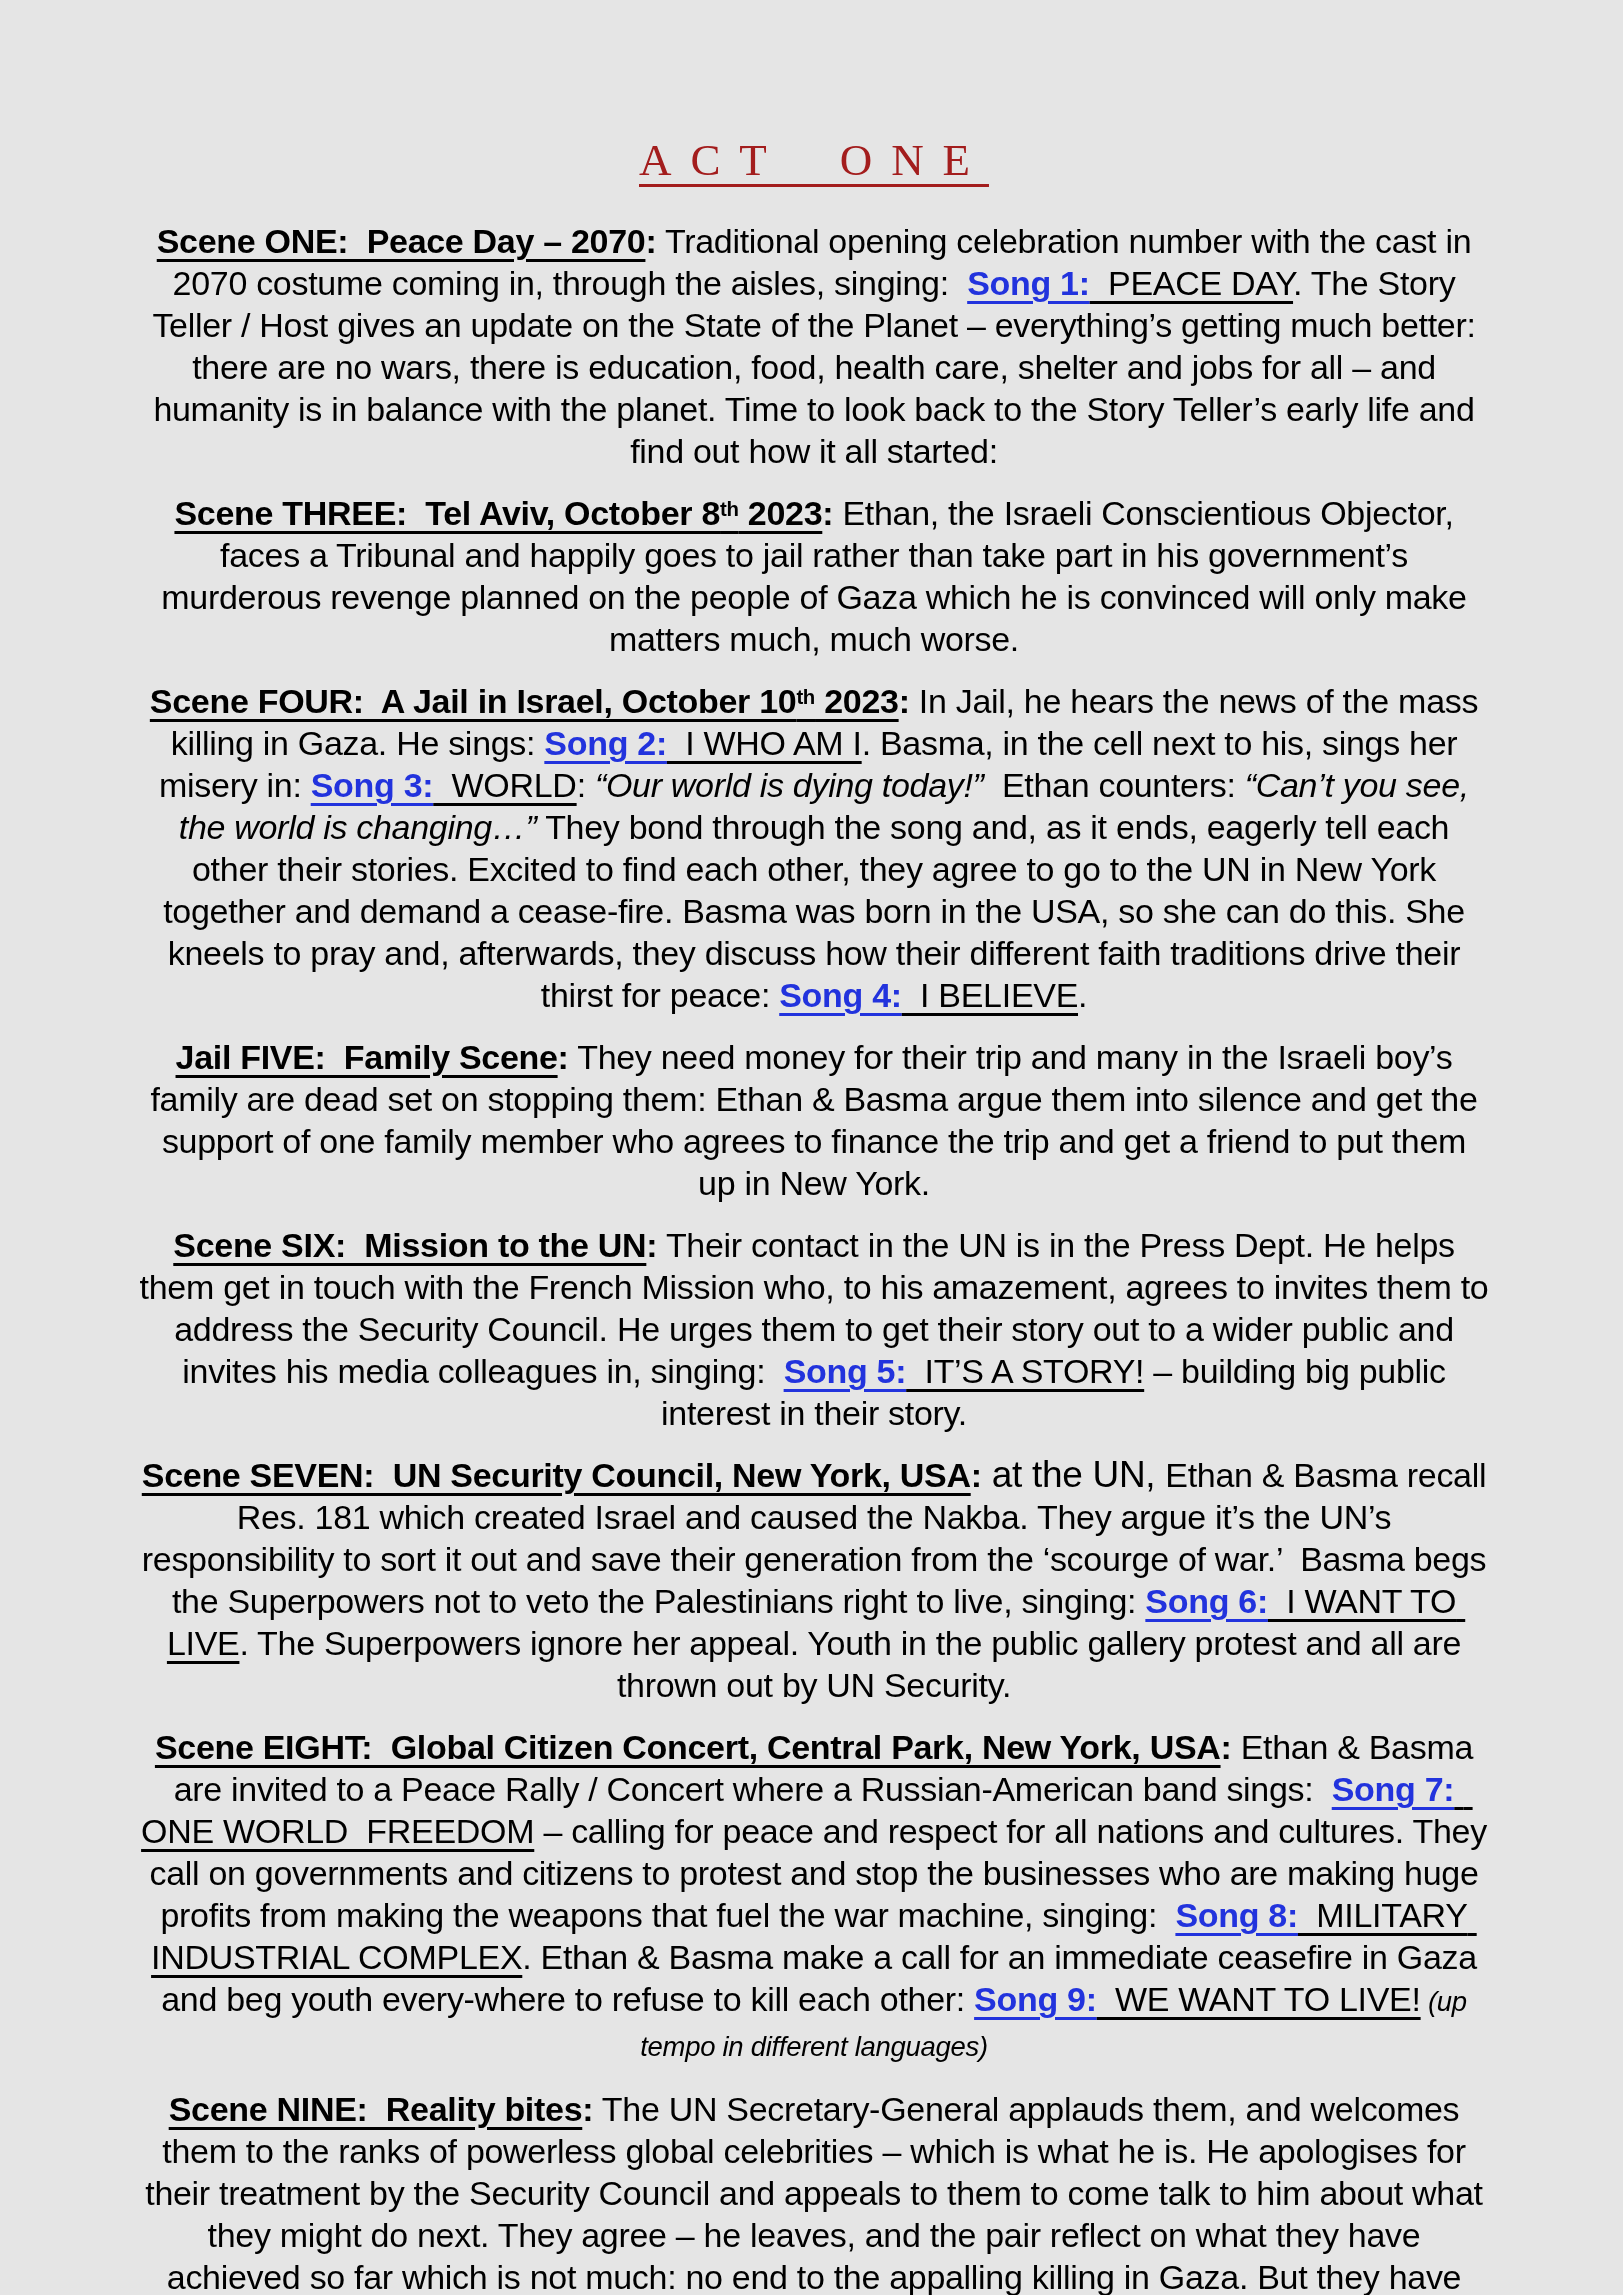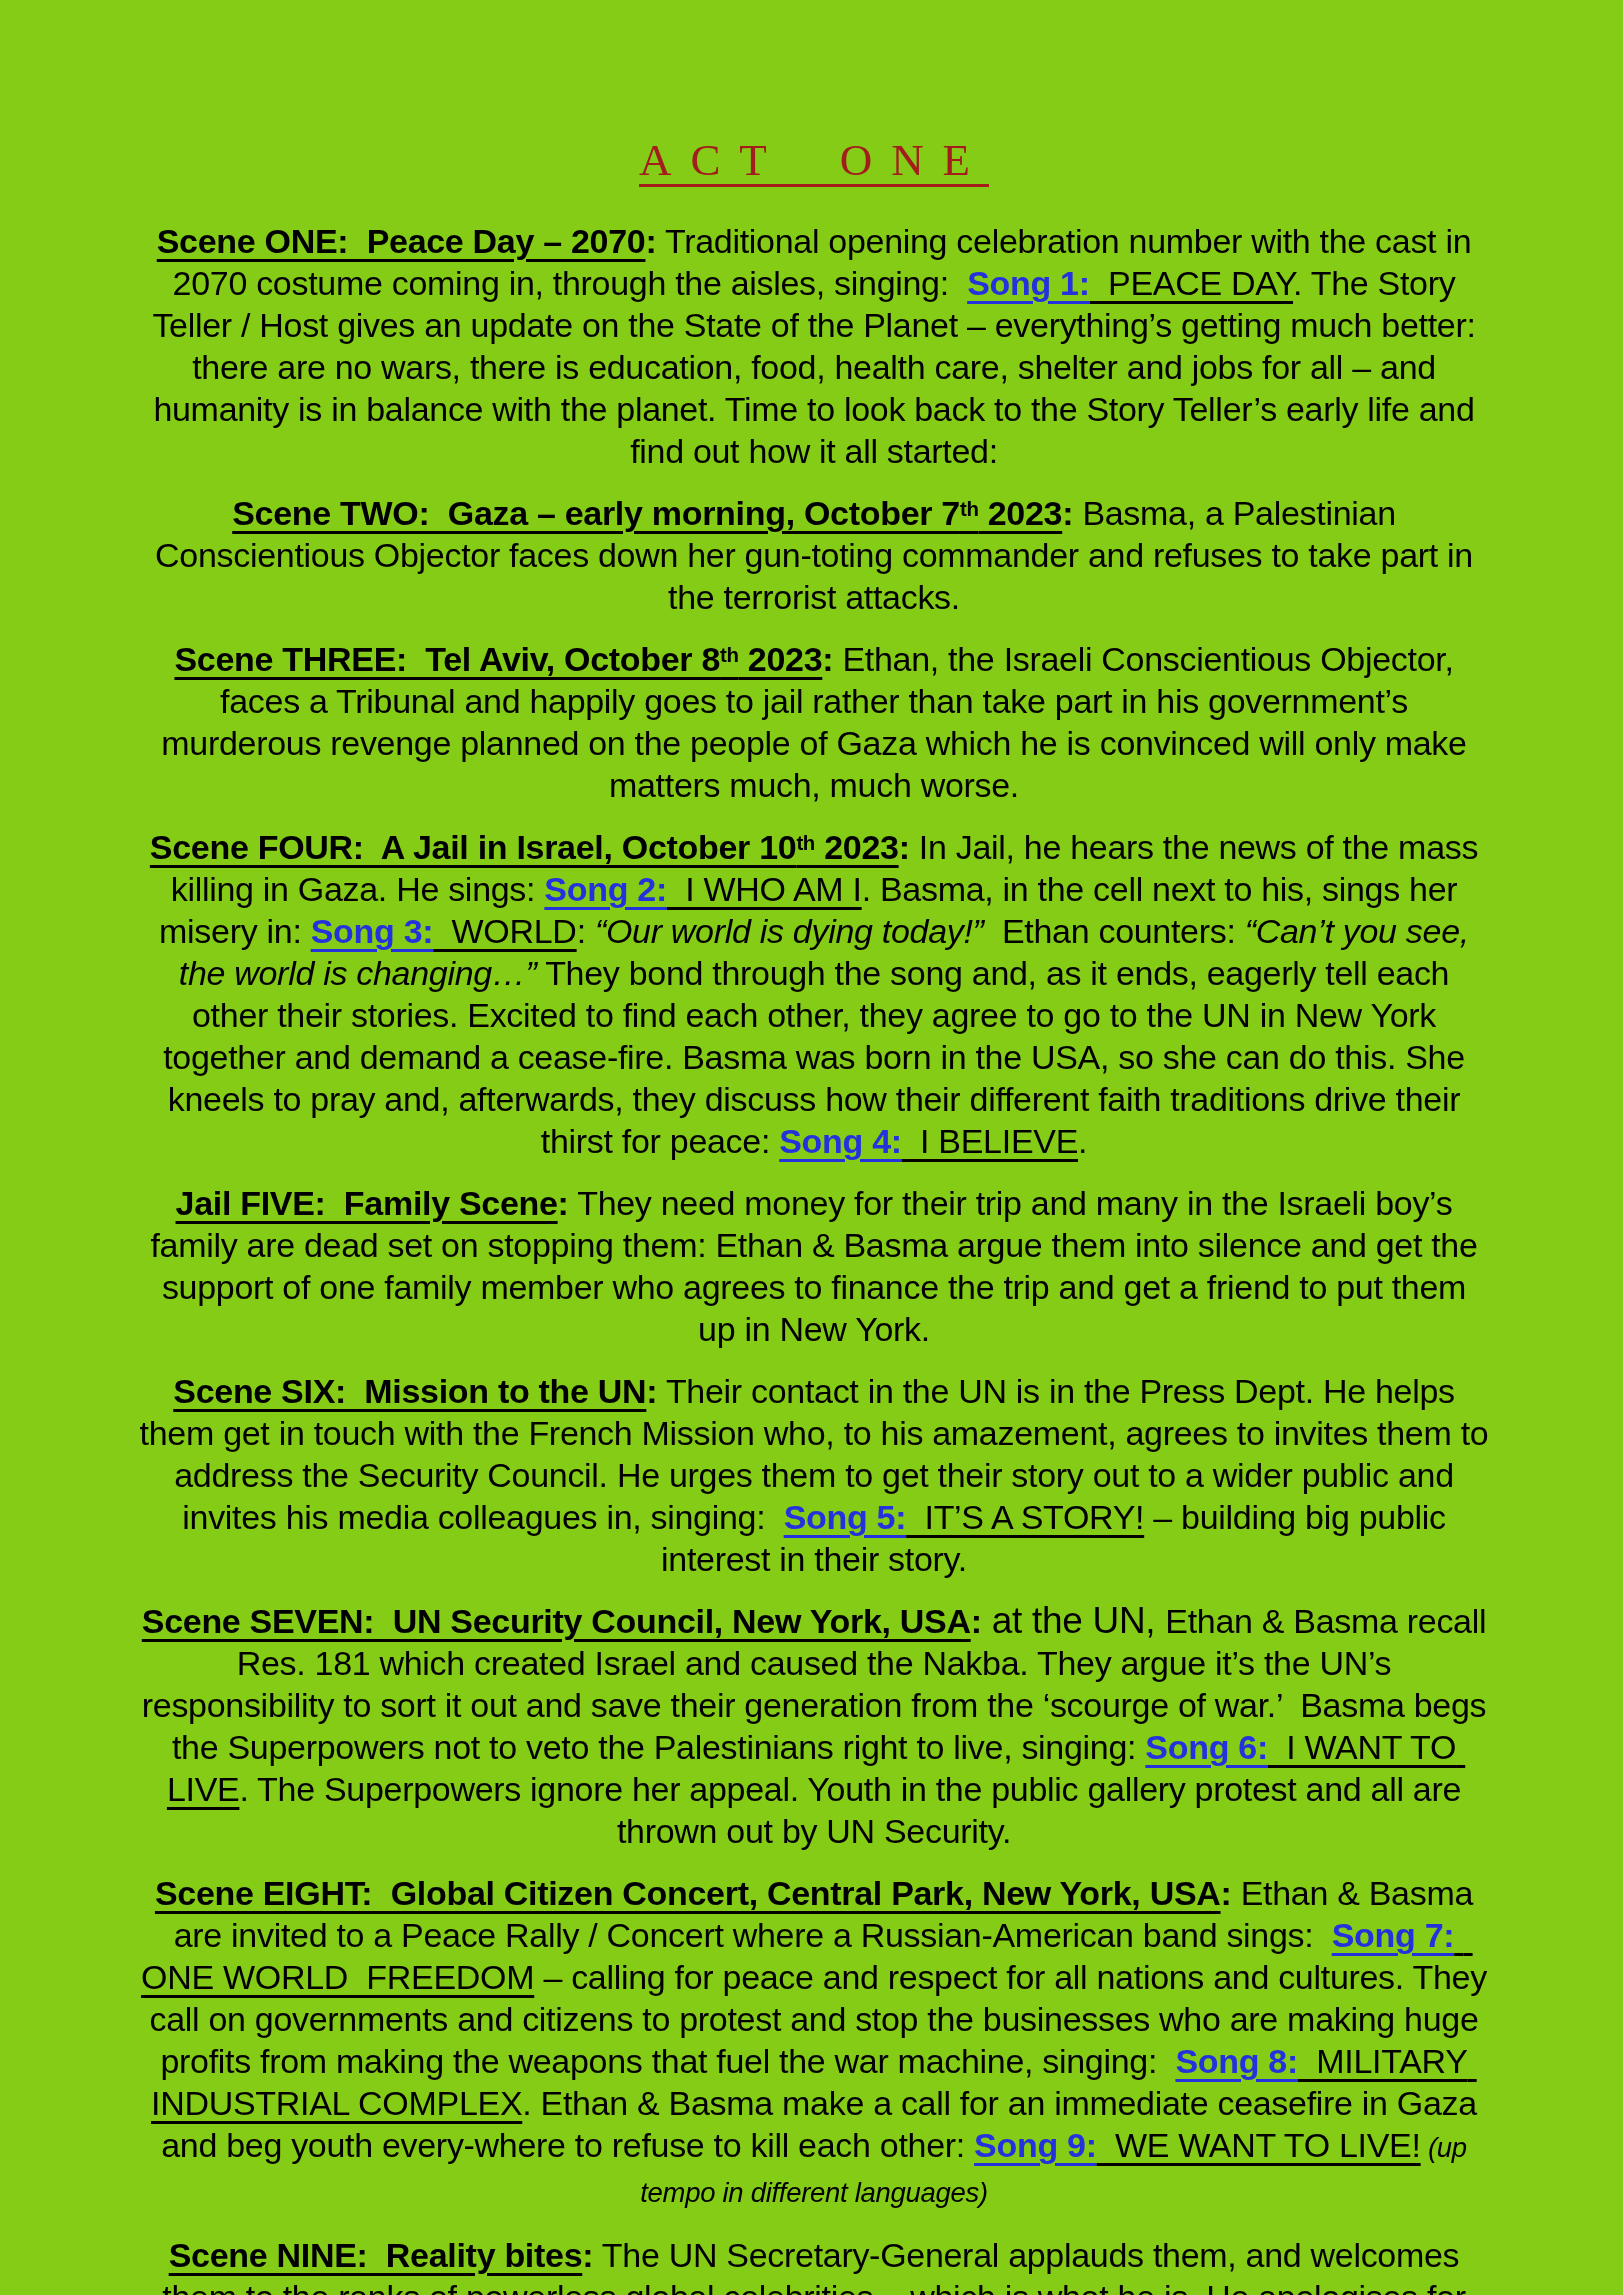--- a/index.html
+++ b/index.html
@@ -1,20 +1,20 @@
 <!DOCTYPE html>
 <html style="--title-red: #A31D1D; --song-blue: #2233DD;font-size:10.5px"><head>
 <meta charset="utf-8">
 <style>
   html, body { margin: 0; padding: 0; background: #ffffff; }
   .page {
     position: relative;
     width: 1623px;
     height: 2295px;
-    background: #84cc16;
+    background: #e5e5e5;
     box-sizing: border-box;
     padding: 134px 134px 0 139px;
     overflow: hidden;
     font-family: "Liberation Sans", sans-serif;
     color: #000000;
   }
   .doc-title {
     font-family: "Liberation Serif", serif;
     font-weight: 400;
     font-size: 45px;
@@ -58,21 +58,20 @@
     vertical-align: baseline;
   }
 </style>
 </head>
 <body>
 
 <div class="page">
   <h1 class="doc-title">ACT ONE</h1>
   <div id="doc-body">
       <p class="para"><span class="r-h">Scene ONE:  Peace Day – 2070</span><span class="r-hb">:</span><span class="r-n"> Traditional opening celebration number with the cast in 2070 costume coming in, through the aisles, singing:  </span><span class="r-song">Song 1:</span><span class="r-st">  PEACE DAY</span><span class="r-n">. The Story Teller / Host gives an update on the State of the Planet – everything’s getting much better: there are no wars, there is education, food, health care, shelter and jobs for all – and humanity is in balance with the planet. Time to look back to the Story Teller’s early life and find out how it all started:</span></p>
-      <p class="para"><span class="r-h">Scene TWO:  Gaza – early morning, October 7<sup class="sup-ord">th</sup> 2023</span><span class="r-hb">:</span><span class="r-n"> Basma, a Palestinian Conscientious Objector faces down her gun-toting commander and refuses to take part in the terrorist attacks.</span></p>
       <p class="para"><span class="r-h">Scene THREE:  Tel Aviv, October 8<sup class="sup-ord">th</sup> 2023</span><span class="r-hb">:</span><span class="r-n"> Ethan, the Israeli Conscientious Objector, faces a Tribunal and happily goes to jail rather than take part in his government’s murderous revenge planned on the people of Gaza which he is convinced will only make matters much, much worse.</span></p>
       <p class="para"><span class="r-h">Scene FOUR:  A Jail in Israel, October 10<sup class="sup-ord">th</sup> 2023</span><span class="r-hb">:</span><span class="r-n"> In Jail, he hears the news of the mass killing in Gaza. He sings: </span><span class="r-song">Song 2:</span><span class="r-st">  I WHO AM I</span><span class="r-n">. Basma, in the cell next to his, sings her misery in: </span><span class="r-song">Song 3:</span><span class="r-st">  WORLD</span><span class="r-n">: </span><span class="r-i">“Our world is dying today!”</span><span class="r-n">  Ethan counters: </span><span class="r-i">“Can’t you see, the world is changing…”</span><span class="r-n"> They bond through the song and, as it ends, eagerly tell each other their stories. Excited to find each other, they agree to go to the UN in New York together and demand a cease-fire. Basma was born in the USA, so she can do this. She kneels to pray and, afterwards, they discuss how their different faith traditions drive their thirst for peace: </span><span class="r-song">Song 4:</span><span class="r-st">  I BELIEVE</span><span class="r-n">.</span></p>
       <p class="para"><span class="r-h">Jail FIVE:  Family Scene</span><span class="r-hb">:</span><span class="r-n"> They need money for their trip and many in the Israeli boy’s family are dead set on stopping them: Ethan &amp; Basma argue them into silence and get the support of one family member who agrees to finance the trip and get a friend to put them up in New York.</span></p>
       <p class="para"><span class="r-h">Scene SIX:  Mission to the UN</span><span class="r-hb">:</span><span class="r-n"> Their contact in the UN is in the Press Dept. He helps them get in touch with the French Mission who, to his amazement, agrees to invites them to address the Security Council. He urges them to get their story out to a wider public and invites his media colleagues in, singing:  </span><span class="r-song">Song 5:</span><span class="r-st">  IT’S A STORY!</span><span class="r-n"> – building big public interest in their story.</span></p>
       <p class="para"><span class="r-h">Scene SEVEN:  UN Security Council, New York, USA</span><span class="r-hb">:</span><span class="r-big"> at the UN, </span><span class="r-n">Ethan &amp; Basma recall Res. 181 which created Israel and caused the Nakba. They argue it’s the UN’s responsibility to sort it out and save their generation from the ‘scourge of war.’  Basma begs the Superpowers not to veto the Palestinians right to live, singing: </span><span class="r-song">Song 6:</span><span class="r-st">  I WANT TO LIVE</span><span class="r-n">. The Superpowers ignore her appeal. Youth in the public gallery protest and all are thrown out by UN Security.</span></p>
       <p class="para"><span class="r-h">Scene EIGHT:  Global Citizen Concert, Central Park, New York, USA</span><span class="r-hb">:</span><span class="r-n"> Ethan &amp; Basma are invited to a Peace Rally / Concert where a Russian-American band sings:  </span><span class="r-song">Song 7:</span><span class="r-st">  ONE WORLD  FREEDOM</span><span class="r-n"> – calling for peace and respect for all nations and cultures. They call on governments and citizens to protest and stop the businesses who are making huge profits from making the weapons that fuel the war machine, singing:  </span><span class="r-song">Song 8:</span><span class="r-st">  MILITARY INDUSTRIAL COMPLEX</span><span class="r-n">. Ethan &amp; Basma make a call for an immediate ceasefire in Gaza and beg youth every-where to refuse to kill each other: </span><span class="r-song">Song 9:</span><span class="r-st">  WE WANT TO LIVE!</span><span class="r-si"> (up tempo in different languages)</span></p>
       <p class="para"><span class="r-h">Scene NINE:  Reality bites</span><span class="r-hb">:</span><span class="r-n"> The UN Secretary-General applauds them, and welcomes them to the ranks of powerless global celebrities – which is what he is. He apologises for their treatment by the Security Council and appeals to them to come talk to him about what they might do next. They agree – he leaves, and the pair reflect on what they have achieved so far which is not much: no end to the appalling killing in Gaza. But they have immense respect for each other and a friendship that transcends faith, nationality and culture. </span></p>
     </div>
 </div>
 

